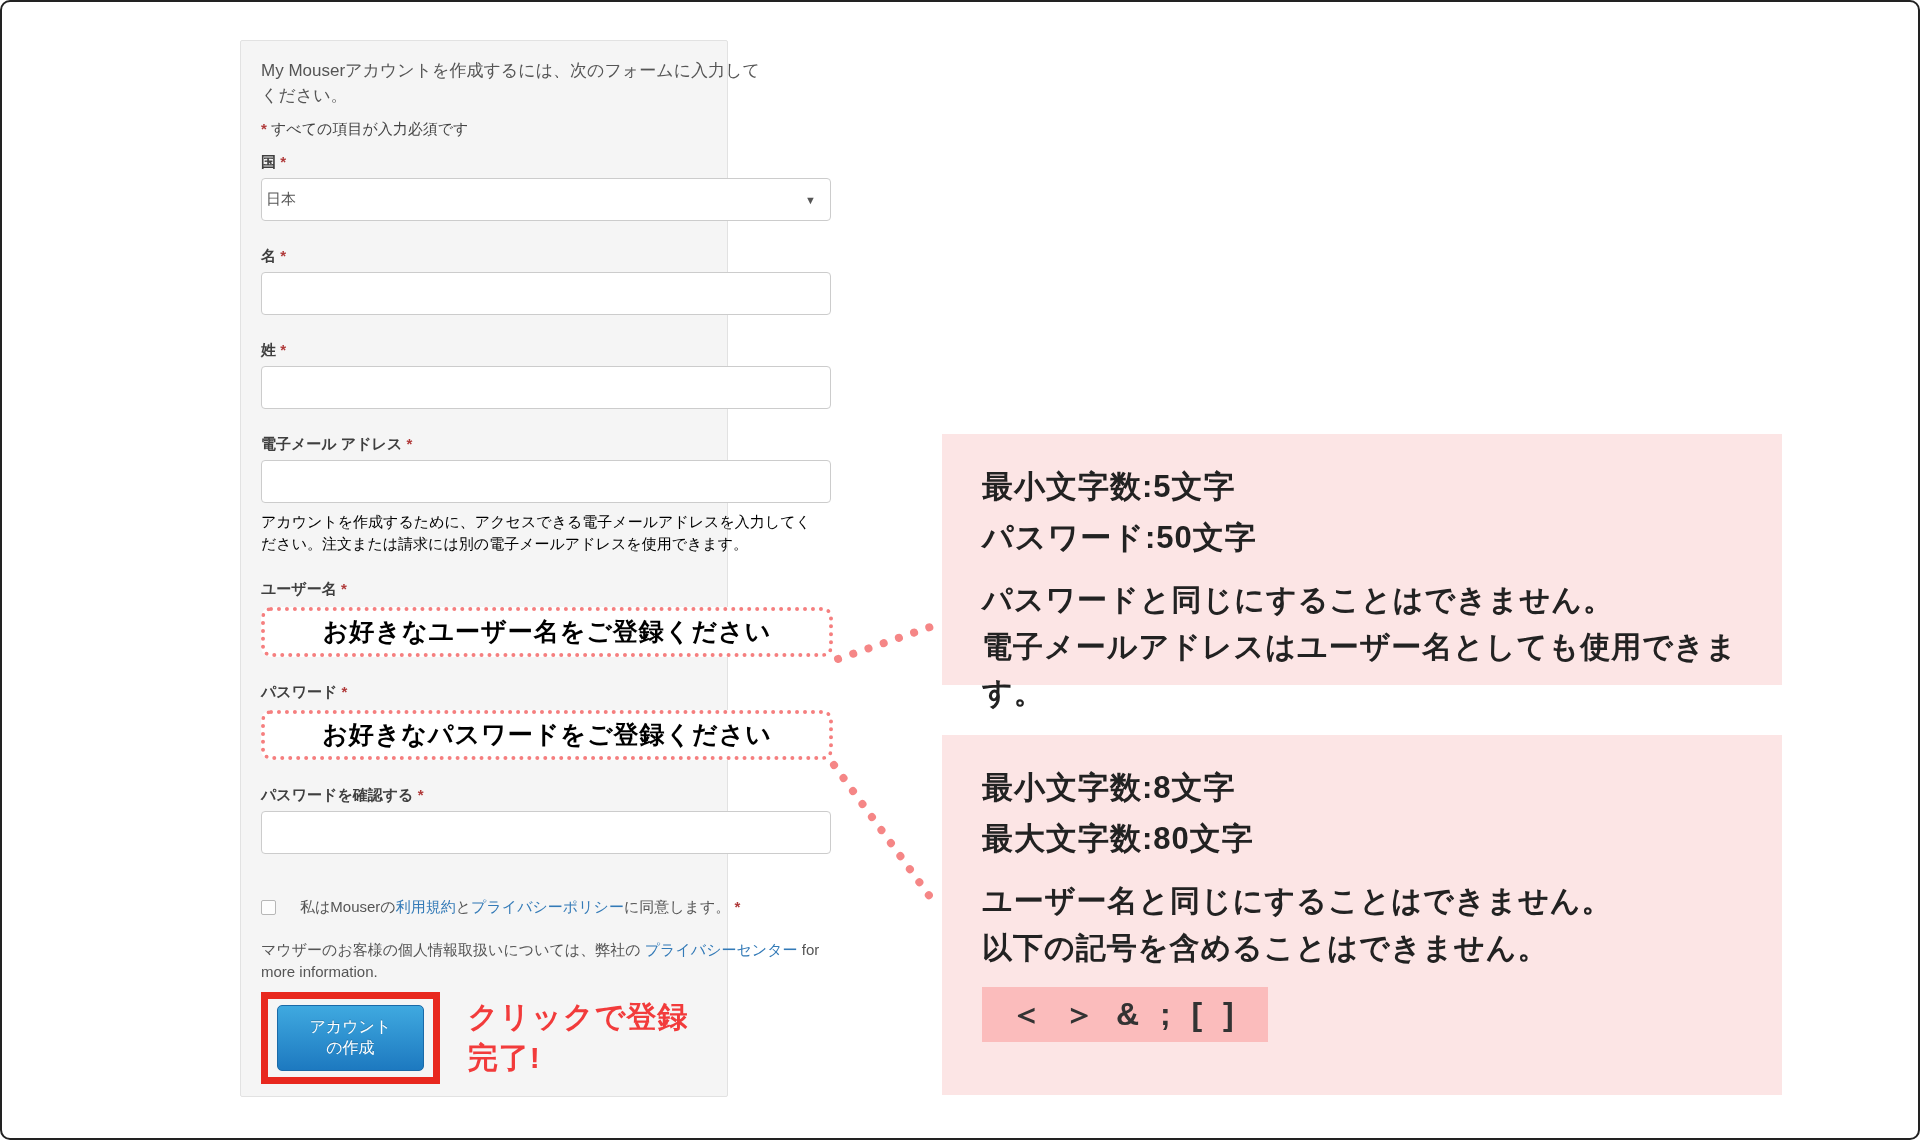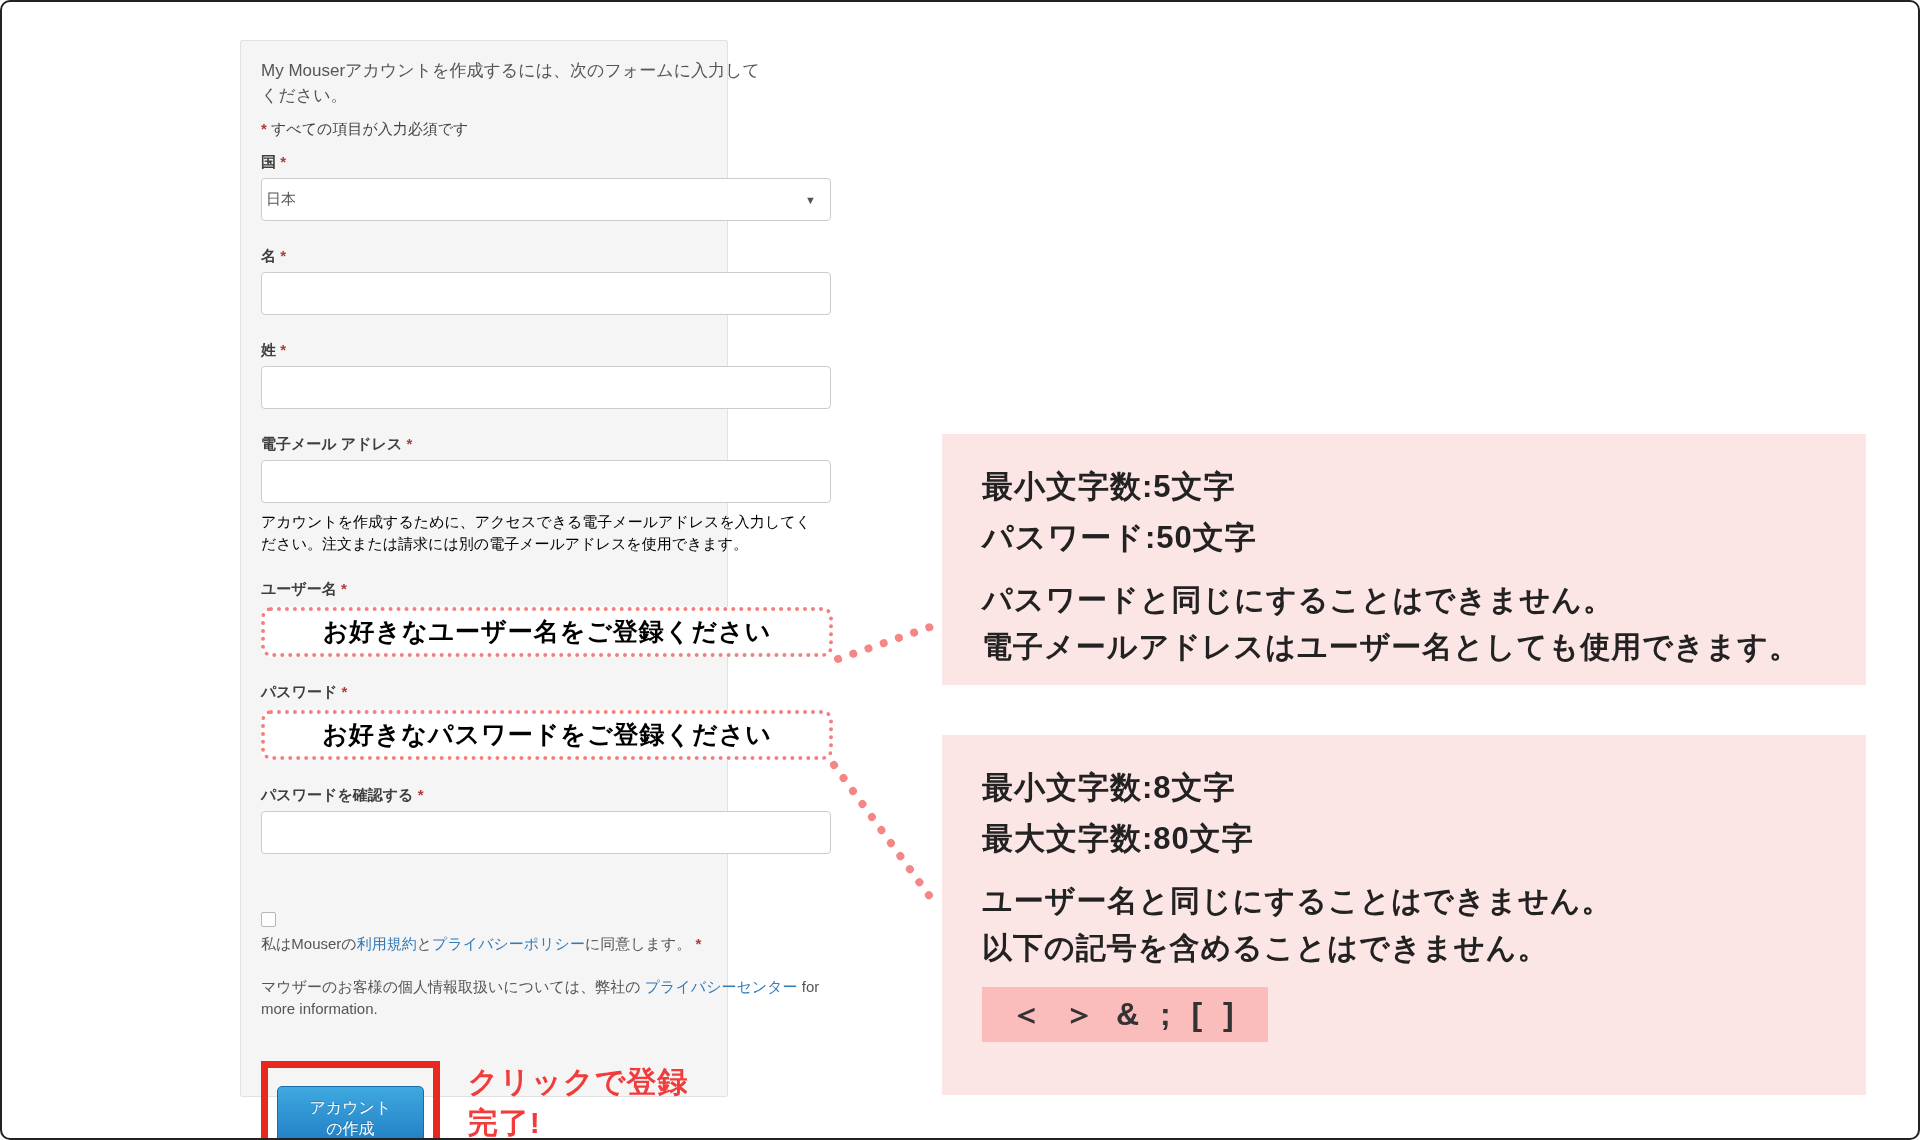--- a/index.html
+++ b/index.html
@@ -28,36 +28,36 @@
   .select { display:flex; align-items:center; justify-content:space-between;
     padding:0 14px 0 4px; font-size:15px; color:#555; cursor:pointer; }
   .select .arrow { font-size:11px; color:#555; }
   .help-text { margin-top:8px; font-size:15px; line-height:1.42; color:#000000; width:565px; }
   .dotted-box {
     margin-top:8px; width:572px; height:50px; background:#fff;
     border:4px dotted #f57f7f; border-radius:10px;
     display:flex; align-items:center; justify-content:center;
   }
   .dotted-box span { color:#000000; font-weight:bold; font-size:25px; letter-spacing:1px; }
-  .agree-row { margin-top:56px; font-size:15px; color:#555; display:flex; align-items:flex-start; gap:8px; width:575px;flex-direction:column; }
+  .agree-row { margin-top:44px; font-size:15px; color:#555; display:flex; align-items:flex-start; gap:24px; width:575px; }
   .checkbox { flex:0 0 auto; width:15px; height:15px; margin-top:2px; background:#fdfdfd;
     border:1px solid #b7b7b7; border-radius:2px; cursor:pointer; }
   .link { color:#337ab7; cursor:pointer; }
   .privacy-note { margin-top:22px; font-size:15px; line-height:1.5; color:#555; width:560px; }
   .submit-row { margin-top:8px; display:flex; align-items:center; gap:28px; }
-  .submit-outline { border:7px solid #e8281e; padding:18px 9px; display:inline-block; background:transparent;margin-top:32px; }
+  .submit-outline { border:7px solid #e8281e; padding:6px 9px; display:inline-block; background:transparent; }
   .submit-btn {
     display:inline-block; padding:11px 24px; font-size:16px; color:#fff;
     background:linear-gradient(#3fa9e0,#1d79c0); border:1px solid #1a6aa8;
     border-radius:5px; cursor:pointer; text-shadow:0 -1px 0 rgba(0,0,0,.2);
   }
   .submit-note { color:#f23b3b; font-size:30px; font-weight:bold; letter-spacing:1px; }
 
   
-  .callout { position:absolute; left:940px; width:924px; background:#fce5e5; padding:27px 40px; color:#222; }
+  .callout { position:absolute; left:940px; width:840px; background:#fce5e5; padding:27px 40px; color:#222; }
   .callout.c1 { top:432px; height:251px; }
   .callout.c2 { top:733px; height:360px; }
   .limit-line { font-size:31px; font-weight:bold; line-height:1.65; letter-spacing:1px; }
   .body-line  { font-size:30px; font-weight:bold; line-height:1.55; letter-spacing:1px; }
   .body-group { margin-top:14px; }
   .symbols-box {
     margin-top:16px; width:286px; height:55px; background:#fbbcbc;
     display:flex; align-items:center; justify-content:center;
   }
   .symbols-box span { font-size:32px; font-weight:bold; color:#333; letter-spacing:6px; }

